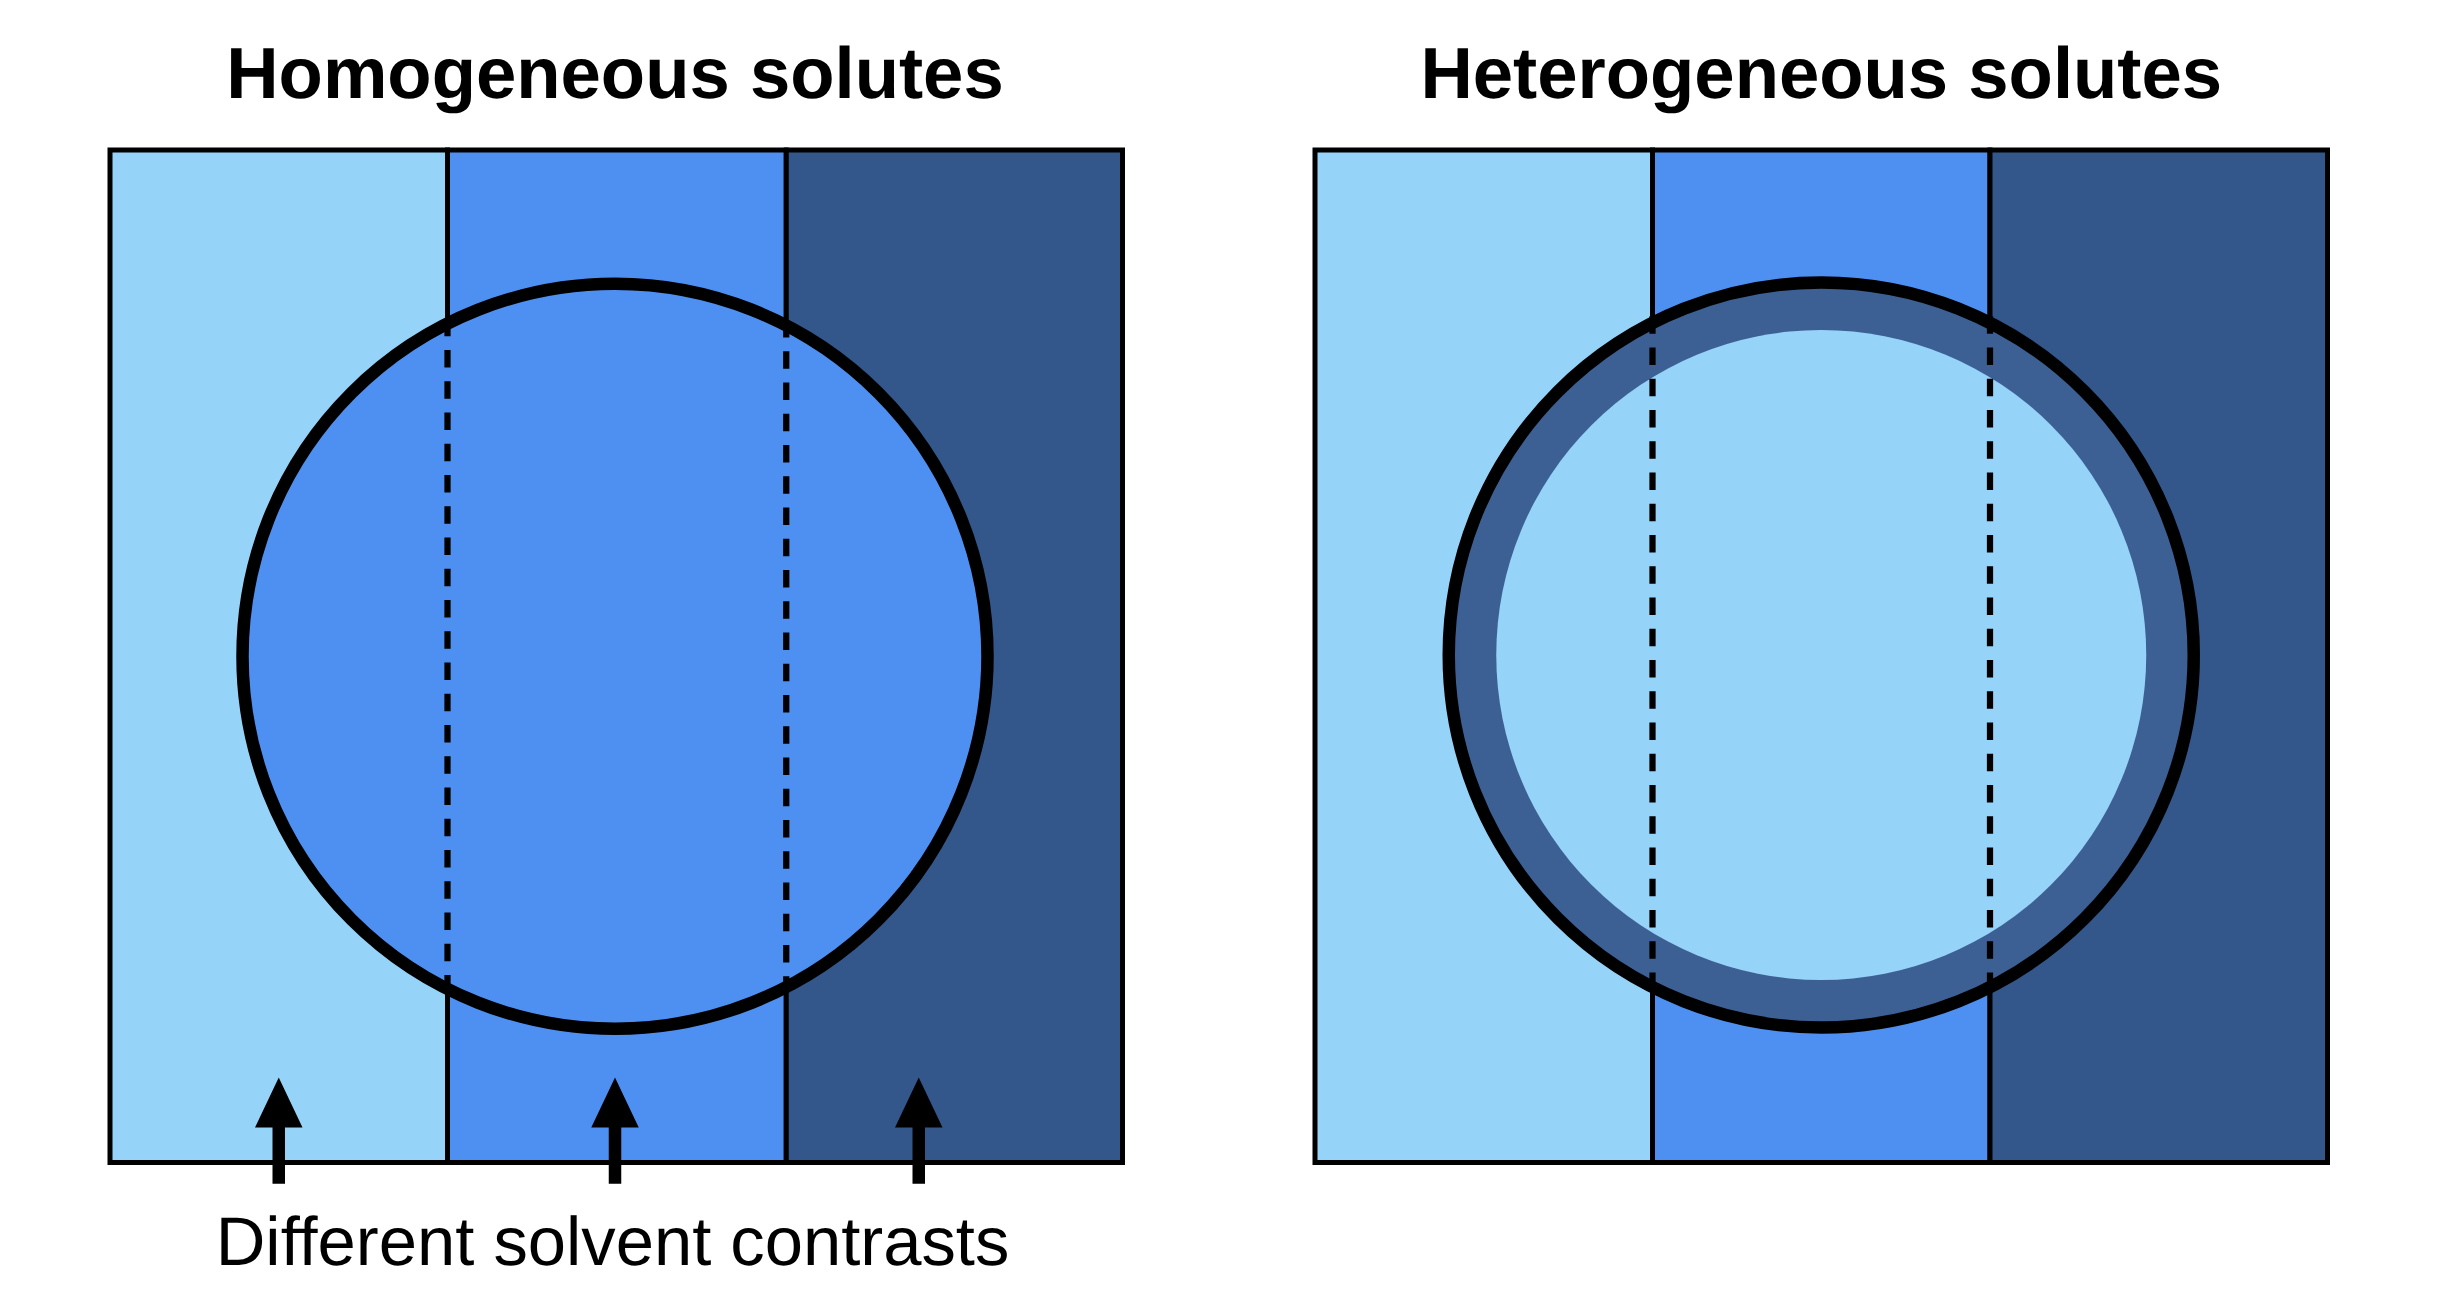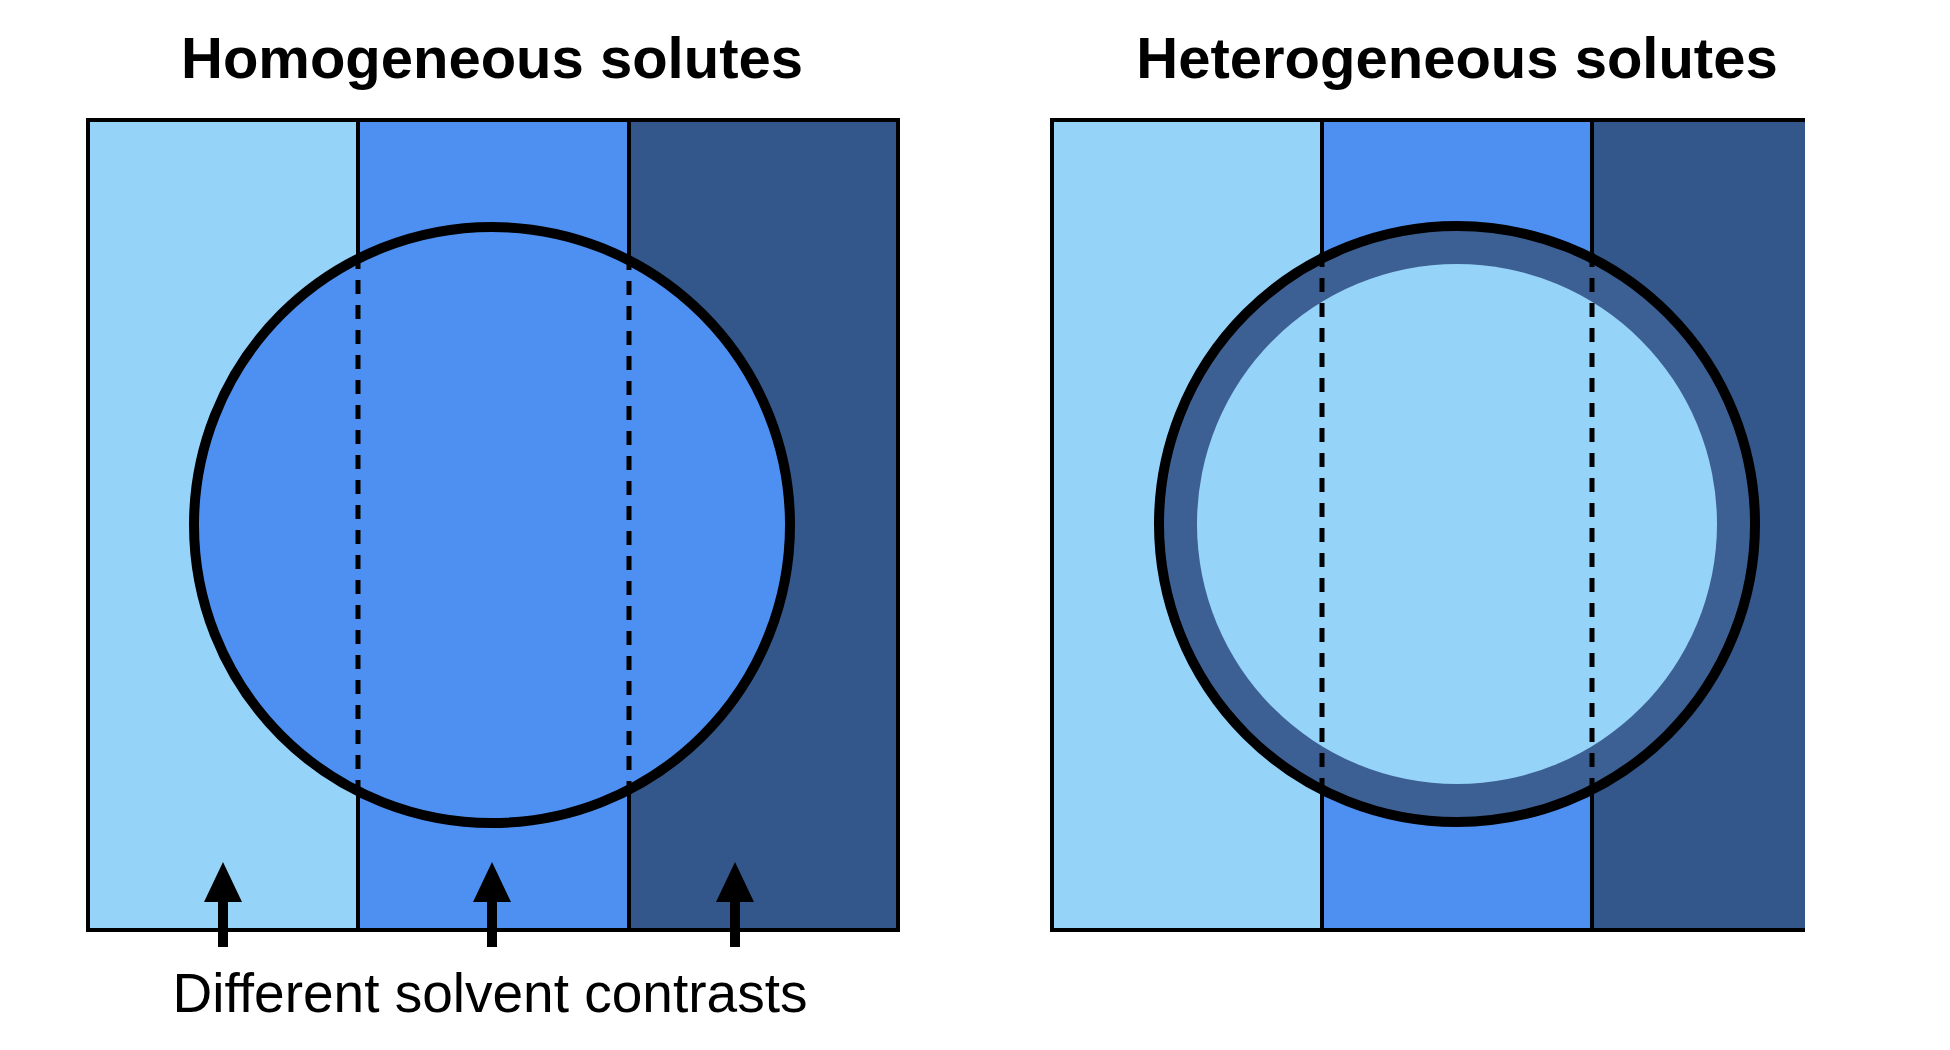--- a/index.html
+++ b/index.html
@@ -1,17 +1,17 @@
 <!DOCTYPE html>
 <html><head>
 <meta charset="utf-8">
 <style>
   html, body { margin: 0; padding: 0; background: #ffffff; }
   .figure-wrap {
-    width: 1805px;
+    width: 1950px;
     height: 1050px;
     position: relative;
     background: #ffffff;
     overflow: hidden;
   }
   svg { display: block; }
   text {
     fill: #000000;
     text-anchor: middle;
     font-family: "Liberation Sans", sans-serif;

